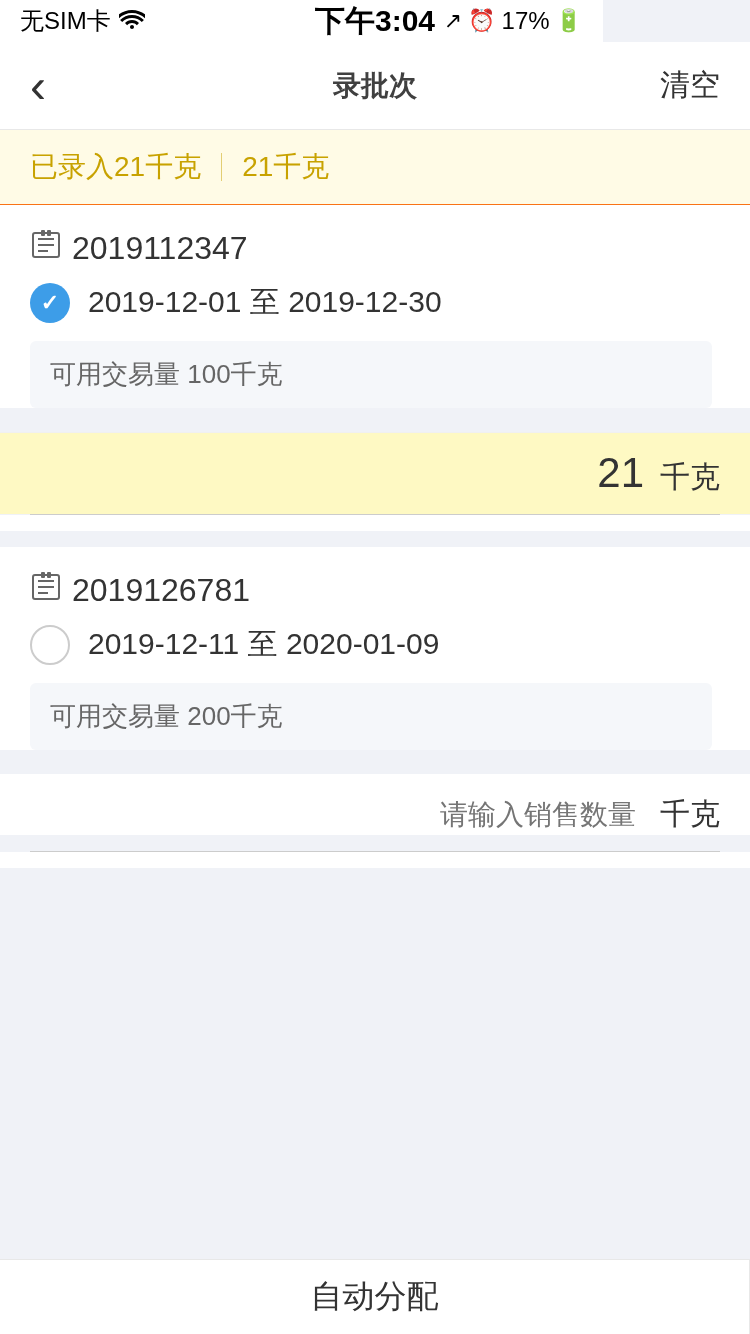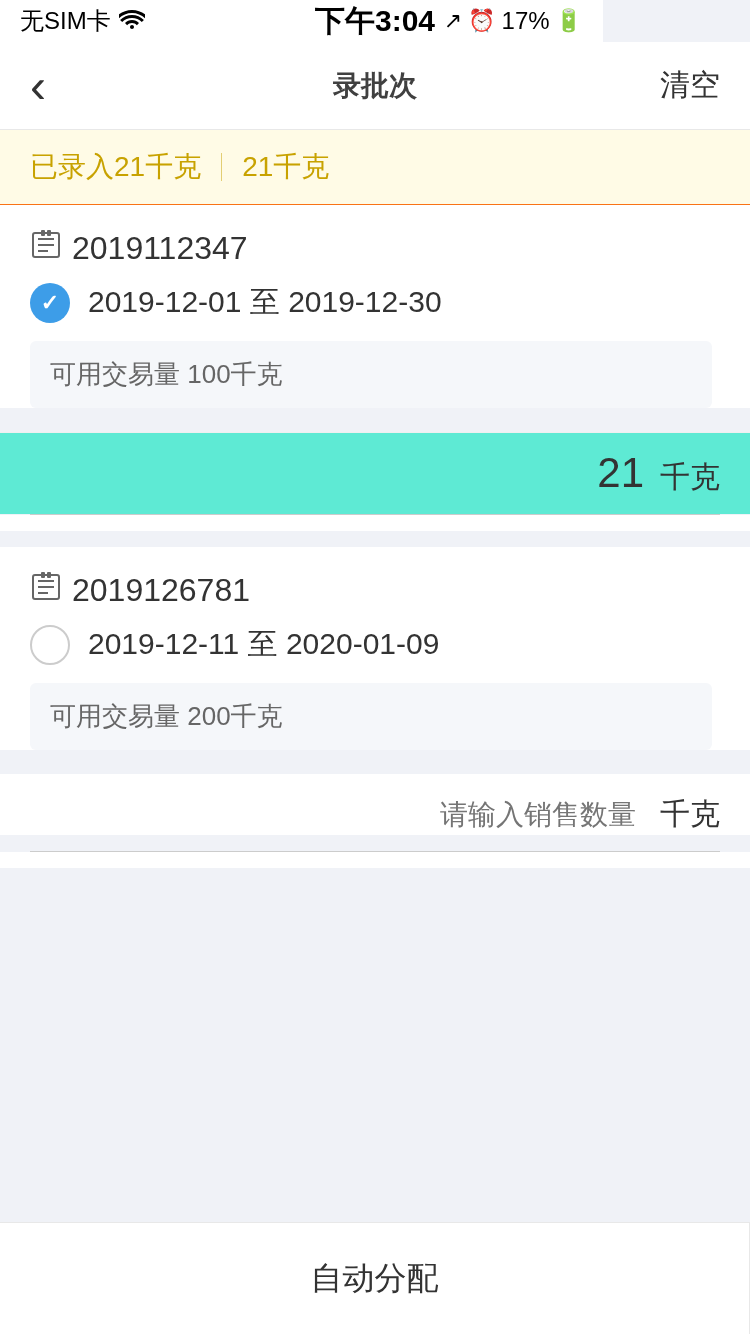--- a/index.html
+++ b/index.html
@@ -139,21 +139,21 @@
       color: #666;
       margin-bottom: 24px;
     }
 
     
     .quantity-row {
       display: flex;
       align-items: baseline;
       justify-content: flex-end;
       padding: 16px 30px 16px 30px;
-      background: #5eead4;
+      background: #fef9c3;
       gap: 16px;
       border-top: 1px solid #f0f0f0;
     }
     .quantity-value {
       font-size: 42px;
       font-weight: 400;
       color: #333;
     }
     .quantity-unit {
       font-size: 30px;
@@ -202,21 +202,21 @@
     
     .empty-area {
       background: #f0f2f7;
       flex: 1;
       min-height: 380px;
     }
 
     
     .bottom-bar {
       width: 750px;
-      height: 112px;
+      height: 75px;
       display: flex;
       position: fixed;
       bottom: 0;
       left: 0;
     }
     .btn-auto {
       flex: 1;
       background: #fff;
       display: flex;
       align-items: center;

